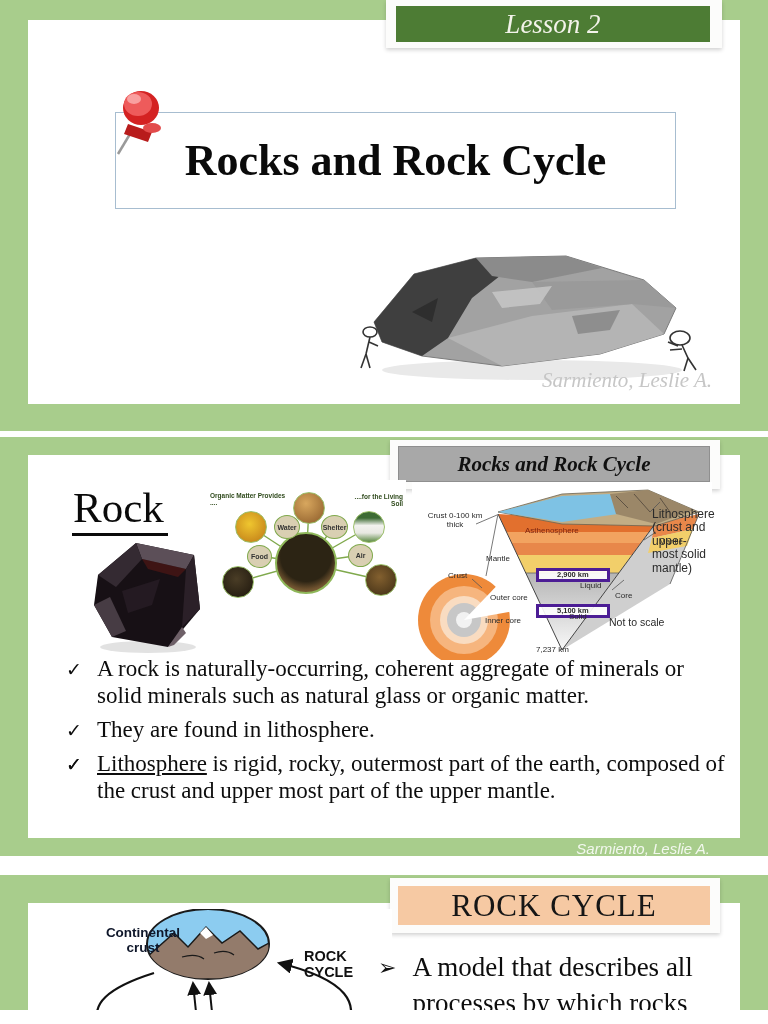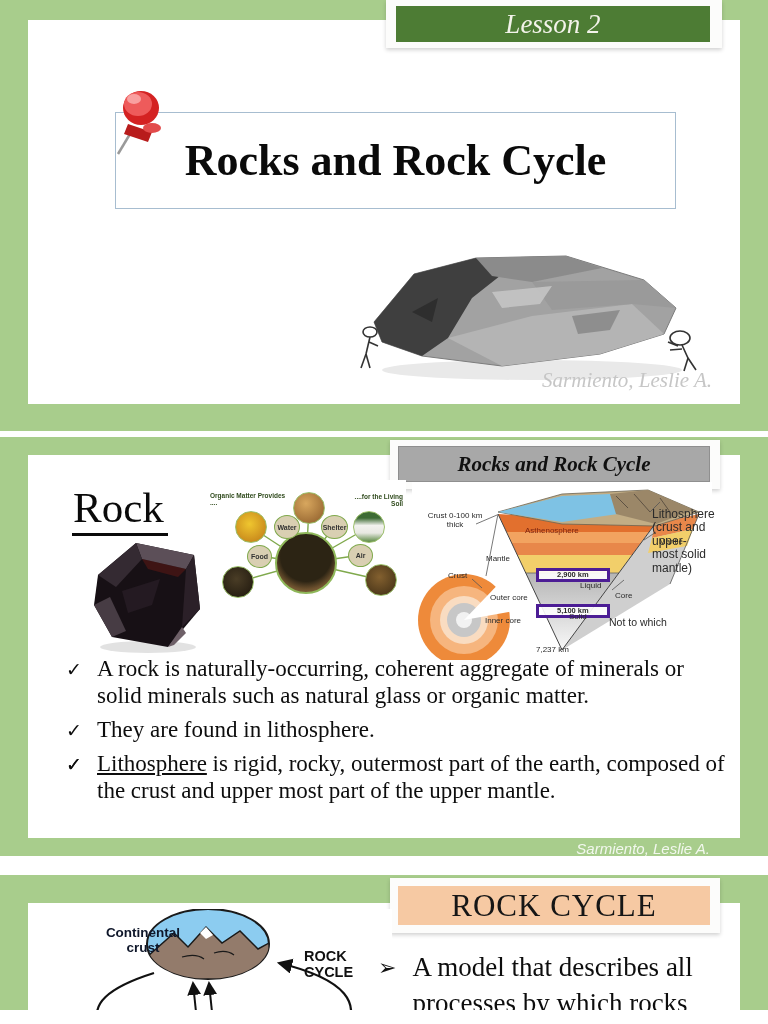--- a/index.html
+++ b/index.html
@@ -233,21 +233,21 @@
       <div class="lbl elbl" style="left:113px; top:45px; color:#7c2410;">Asthenosphere</div>
       <div class="lbl elbl" style="left:74px; top:73px;">Mantle</div>
       <div class="lbl elbl" style="left:36px; top:90px;">Crust</div>
       <div class="lbl kmbox" style="left:124px; top:86px;">2,900 km</div>
       <div class="lbl elbl" style="left:66px; top:112px;margin-left:12px;">Outer core</div>
       <div class="lbl elbl" style="left:168px; top:100px;">Liquid</div>
       <div class="lbl elbl" style="left:203px; top:110px;">Core</div>
       <div class="lbl kmbox" style="left:124px; top:122px;">5,100 km</div>
       <div class="lbl elbl" style="left:73px; top:135px;">Inner core</div>
       <div class="lbl elbl" style="left:157px; top:131px;">Solid</div>
-      <div class="lbl" style="left:197px; top:135px; font-size:10.5px;">Not to which</div>
+      <div class="lbl" style="left:197px; top:135px; font-size:10.5px;">Not to scale</div>
       <div class="lbl elbl" style="left:124px; top:164px;">7,237 km</div>
       <div class="lbl" style="left:240px; top:26px; width:60px; font-size:12px;">Lithosphere (crust and upper-most solid mantle)</div>
       <div class="lbl elbl" style="left:247px; top:56px;">Mantle</div>
     </div>
 
     <div class="bullets">
       <div class="bullet">
         <span class="chk">✓</span>
         <span>A rock is naturally-occurring, coherent aggregate of minerals or solid minerals such as natural glass or organic matter.</span>
       </div>

